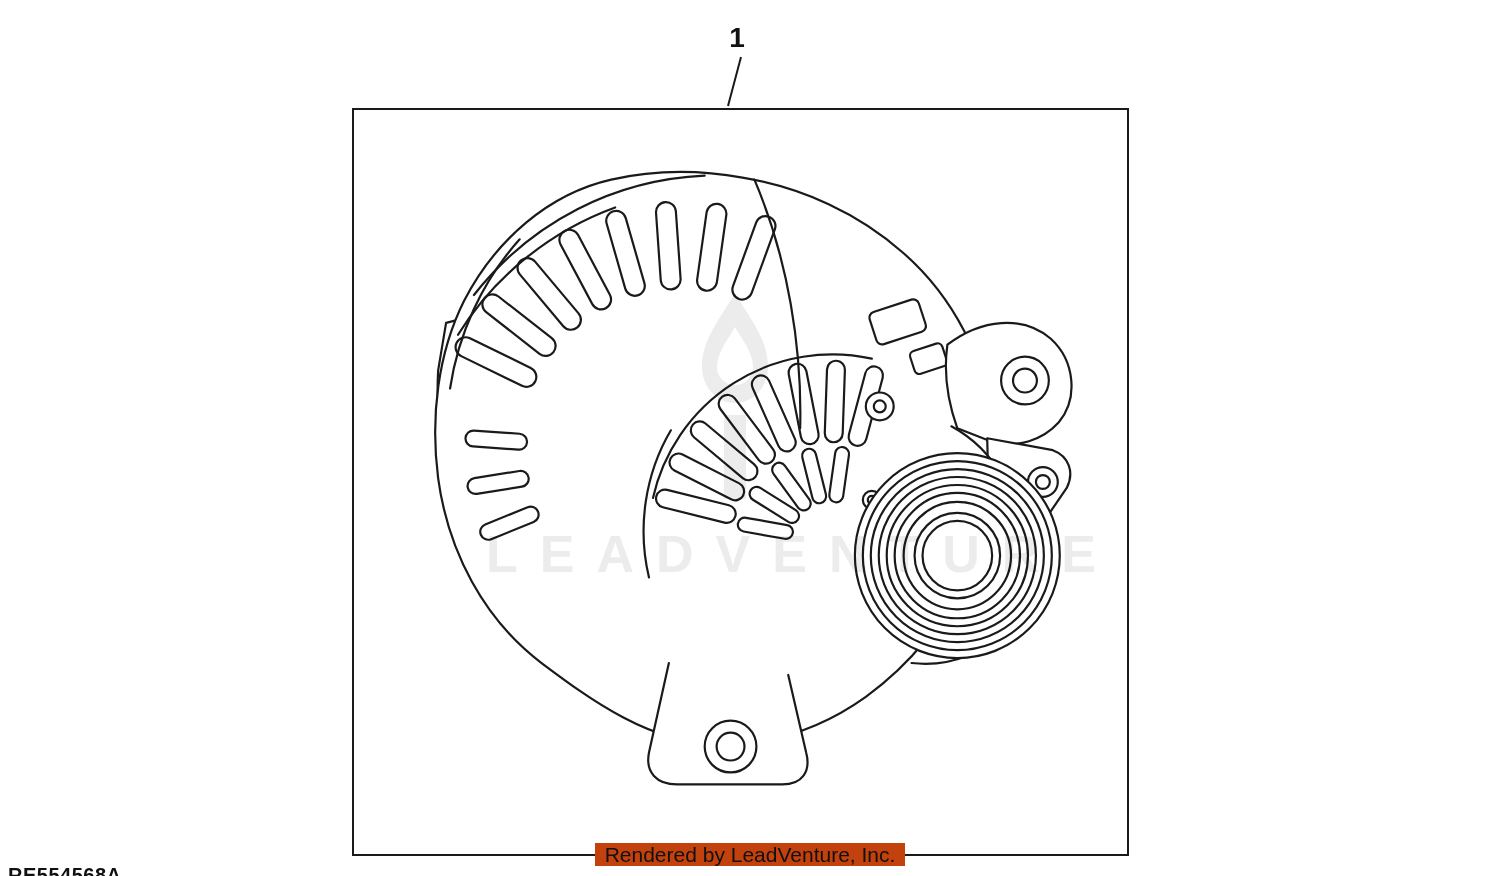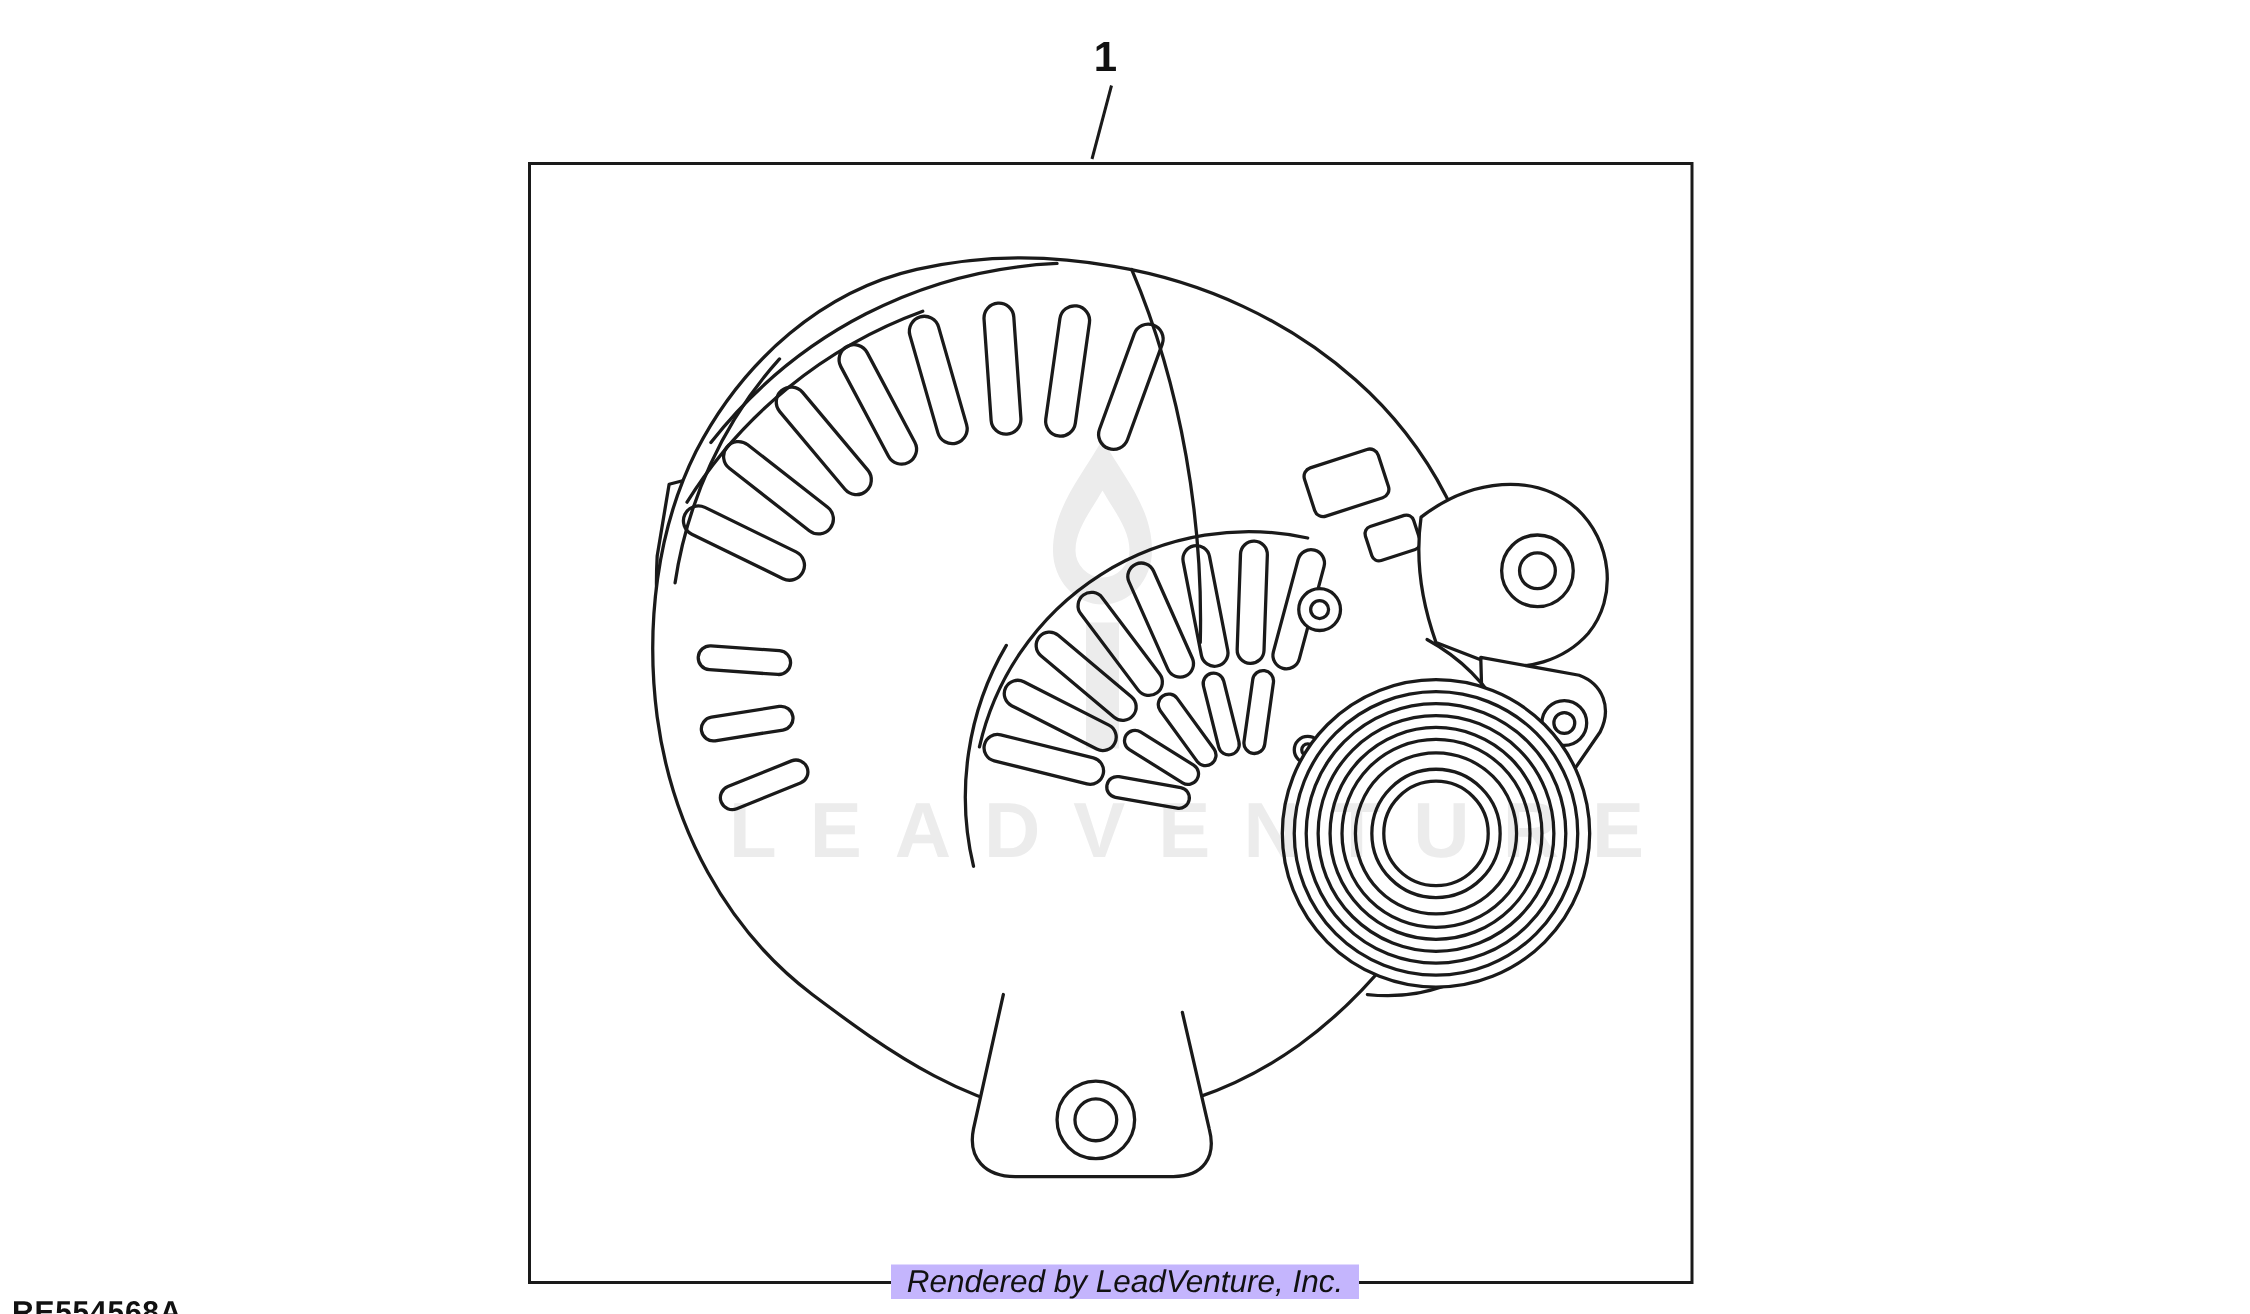--- a/index.html
+++ b/index.html
@@ -12,21 +12,21 @@
 
   .callout-number { position:absolute; left:720px; top:22px; width:34px; text-align:center;
                     font-size:28px; font-weight:bold; color:#111; cursor:pointer; }
   .leader-svg { position:absolute; left:0; top:0; width:1500px; height:876px; pointer-events:none; }
 
   .part-code { position:absolute; left:8px; top:864px; font-size:20px; font-weight:bold;
                color:#111; letter-spacing:0.5px; }
 
   .footer-credit { position:absolute; left:0; top:843px; width:100%; text-align:center;
                    font-size:21px; color:#111; }
-  .footer-credit span { background:#c4b5fd; padding:0 10px;font-style:italic; }
+  .footer-credit span { background:#c2410c; padding:0 10px; }
 
   .watermark-text { position:absolute; left:486px; top:524px; font-size:52px; font-weight:600;
                     letter-spacing:22px; color:#ececec; mix-blend-mode:multiply;
                     pointer-events:none; white-space:nowrap; }
   .watermark-flame { position:absolute; left:690px; top:293px; mix-blend-mode:multiply;
                      pointer-events:none; }
 </style>
 </head>
 <body>
 

